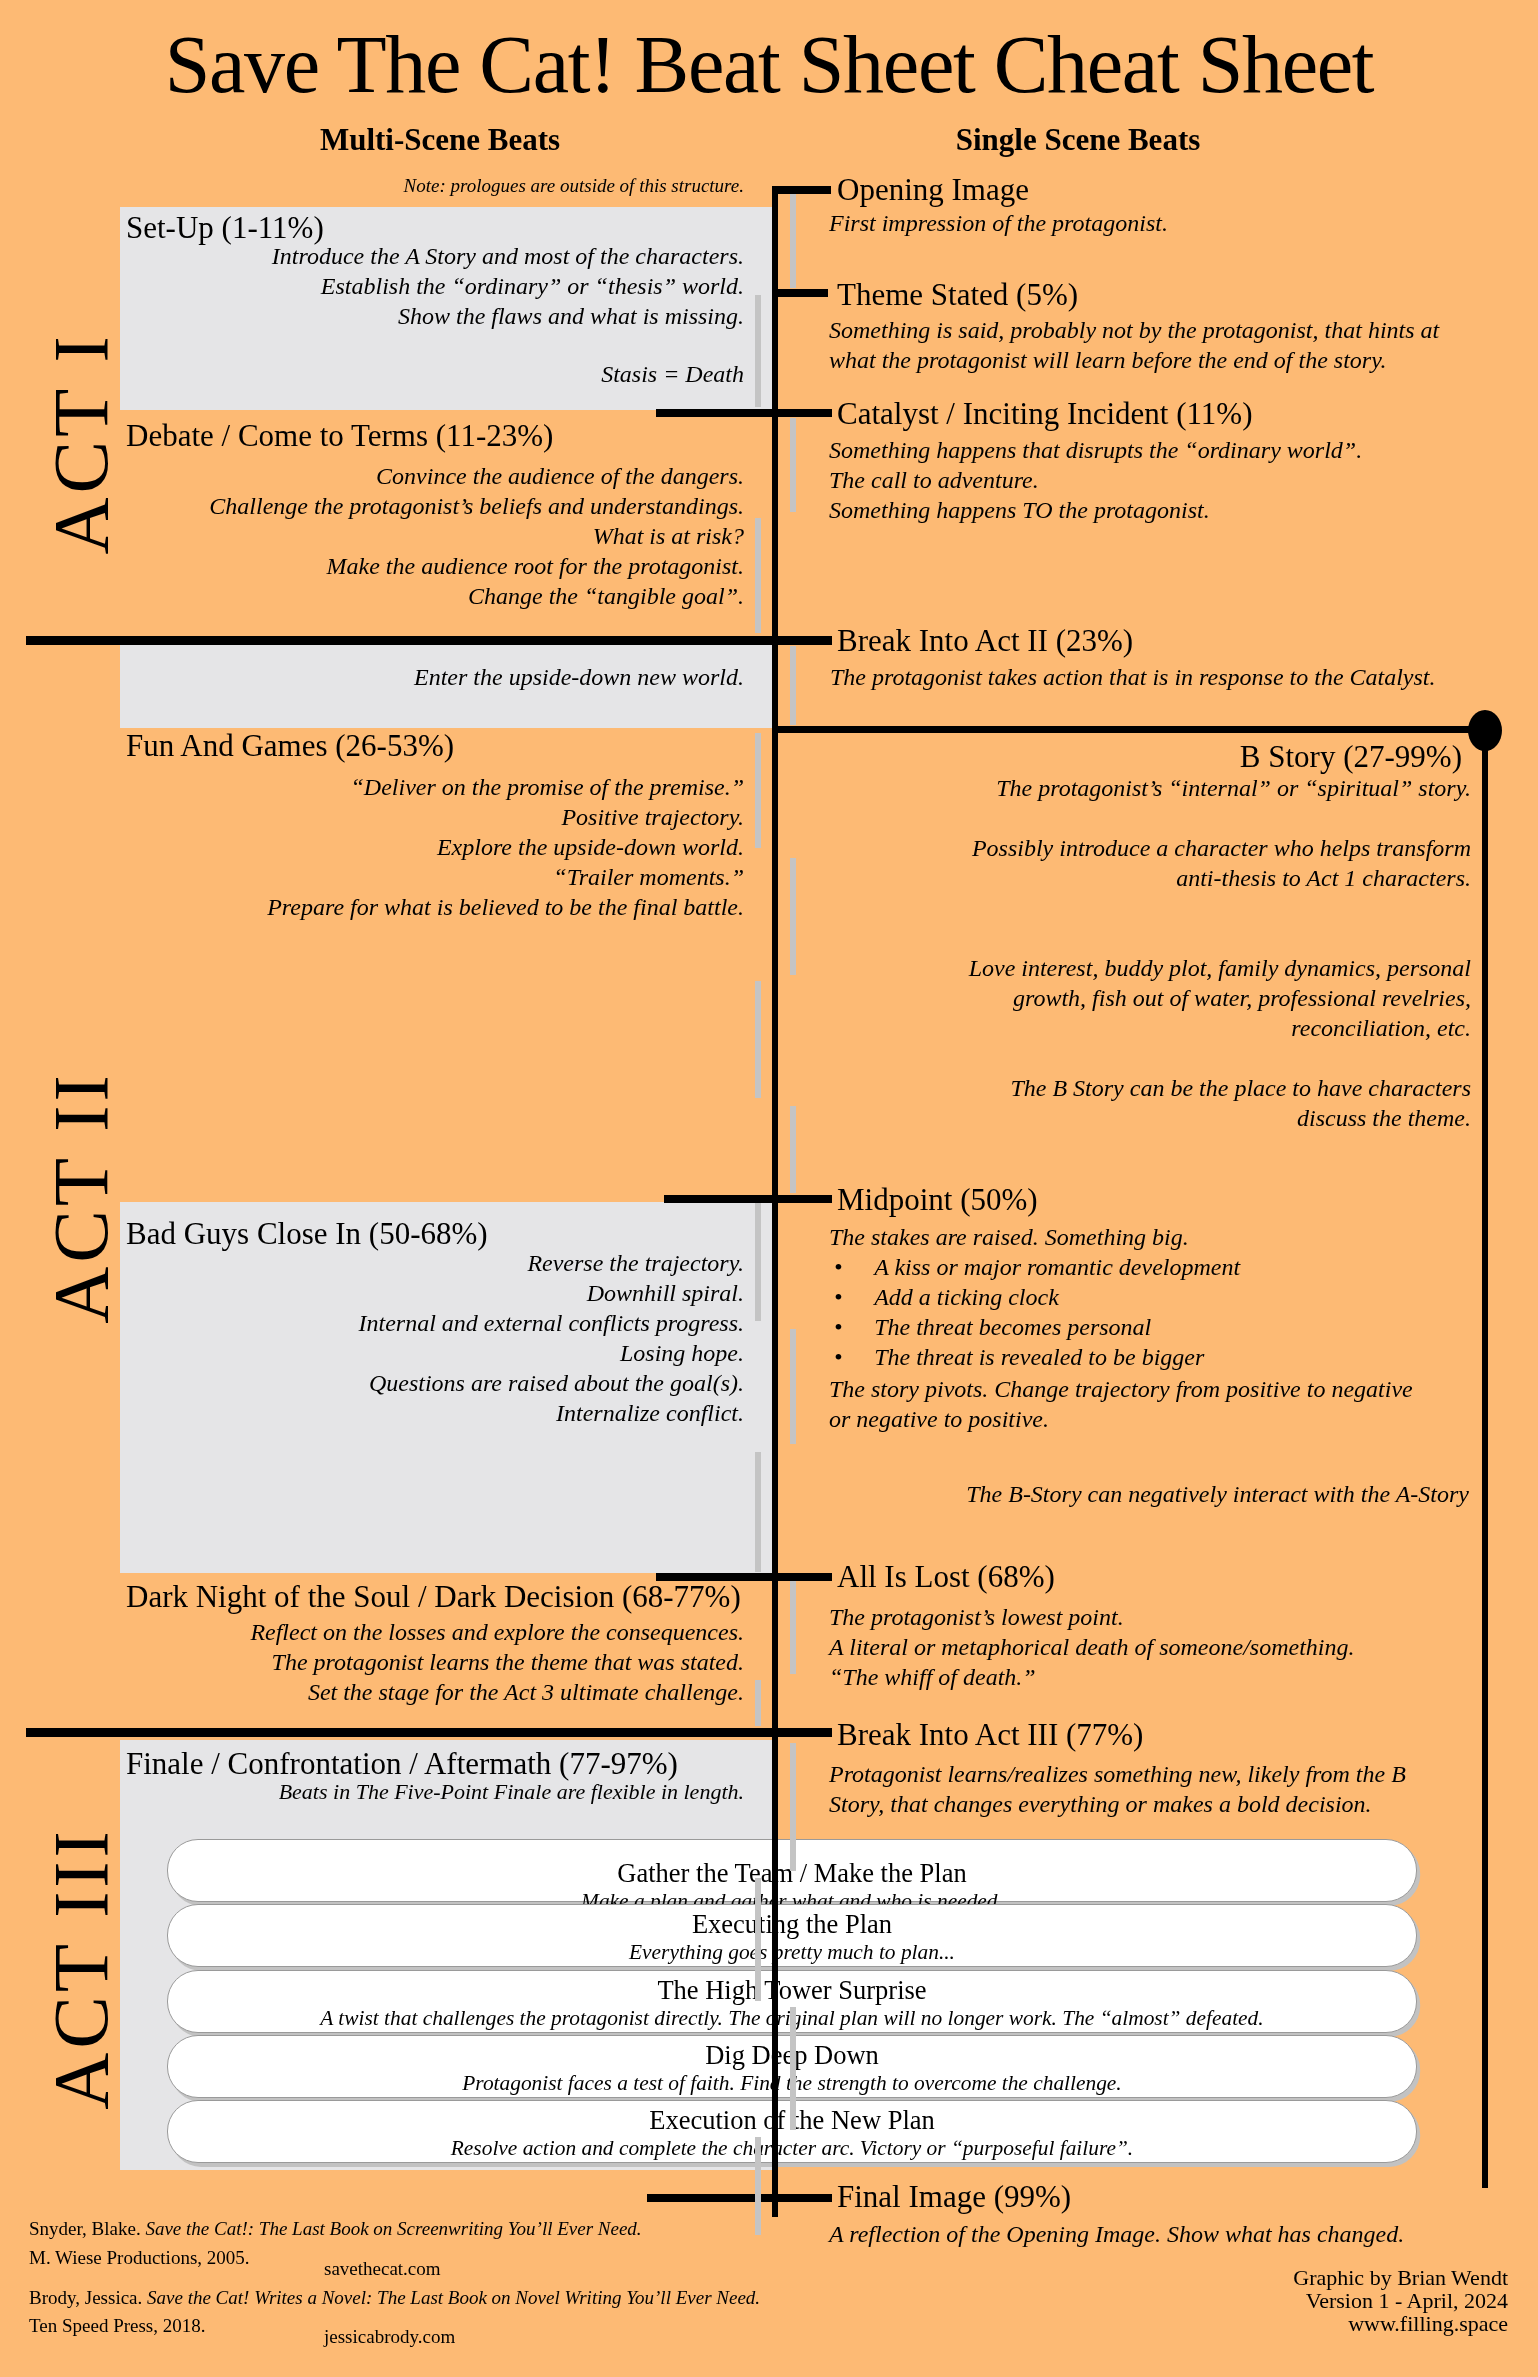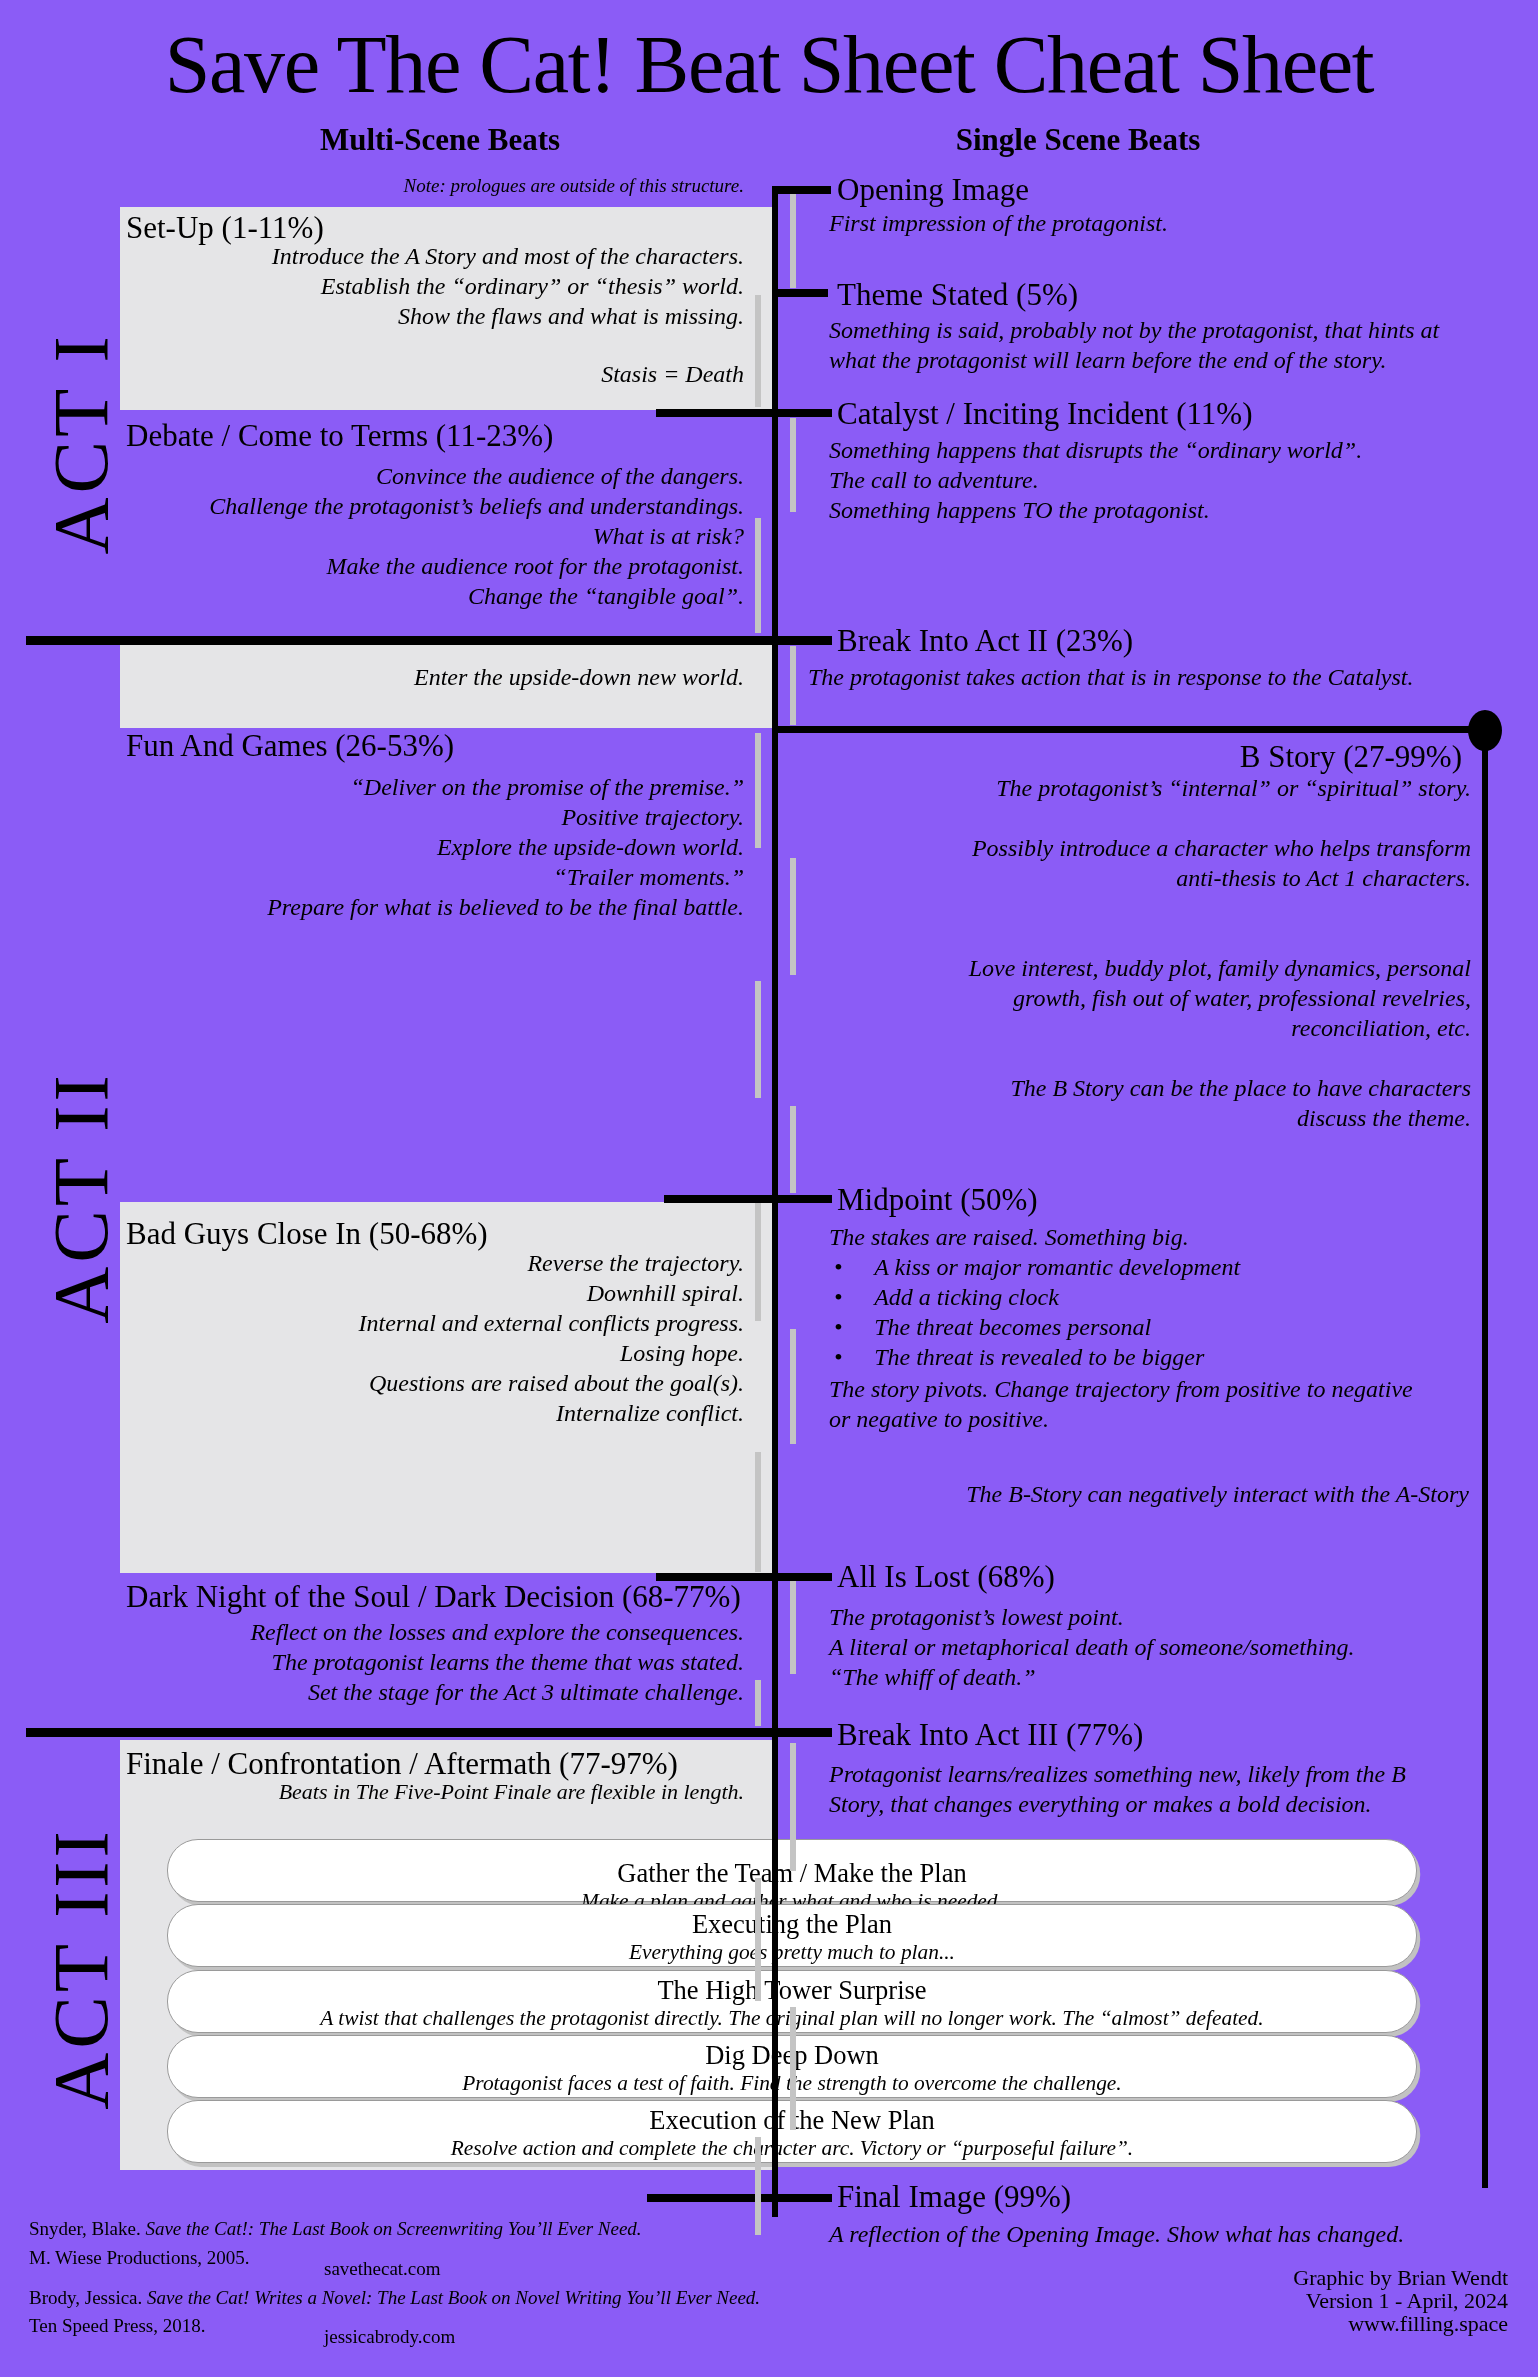--- a/index.html
+++ b/index.html
@@ -1,16 +1,16 @@
 <!DOCTYPE html>
 <html style="font-size:10.4px"><head>
 <meta charset="utf-8">
 <style>
   html,body{margin:0;padding:0;background:#ffffff;}
-  .page{position:relative;width:1538px;height:2377px;background:#8b5cf6;color:#000;
+  .page{position:relative;width:1538px;height:2377px;background:#fdba74;color:#000;
         font-family:"Liberation Serif","DejaVu Serif",serif;overflow:hidden;}
   .title{position:absolute;top:18px;left:0;width:1538px;text-align:center;
          font-size:82px;letter-spacing:-1.3px;white-space:nowrap;}
   .colhead{position:absolute;top:122px;width:388px;text-align:center;
            font-size:31px;font-weight:bold;white-space:nowrap;}
   .note{position:absolute;top:175px;left:129px;width:615px;text-align:right;
         font-size:19px;font-style:italic;white-space:nowrap;}
   .graybox{position:absolute;left:120px;width:655px;background:#e5e5e7;}
   .beat-head{position:absolute;font-size:31px;white-space:nowrap;}
   .lines{position:absolute;font-size:24px;font-style:italic;line-height:30px;white-space:nowrap;}
@@ -166,21 +166,21 @@
   </div>
 
   <div class="beat-head" style="left:837px;top:396px;">Catalyst / Inciting Incident (11%)</div>
   <div class="lines" style="left:829px;top:435px;">
     <div>Something happens that disrupts the “ordinary world”.</div>
     <div>The call to adventure.</div>
     <div>Something happens TO the protagonist.</div>
   </div>
 
   <div class="beat-head" style="left:837px;top:623px;">Break Into Act II (23%)</div>
-  <div class="lines" style="left:808px;top:662px;">
+  <div class="lines" style="left:830px;top:662px;">
     <div>The protagonist takes action that is in response to the Catalyst.</div>
   </div>
 
   <div class="beat-head" style="right:76px;top:739px;">B Story (27-99%)</div>
   <div class="lines rt" style="right:67px;top:773px;">
     <div>The protagonist’s “internal” or “spiritual” story.</div>
   </div>
   <div class="lines rt" style="right:67px;top:833px;">
     <div>Possibly introduce a character who helps transform</div>
     <div>anti-thesis to Act 1 characters.</div>

